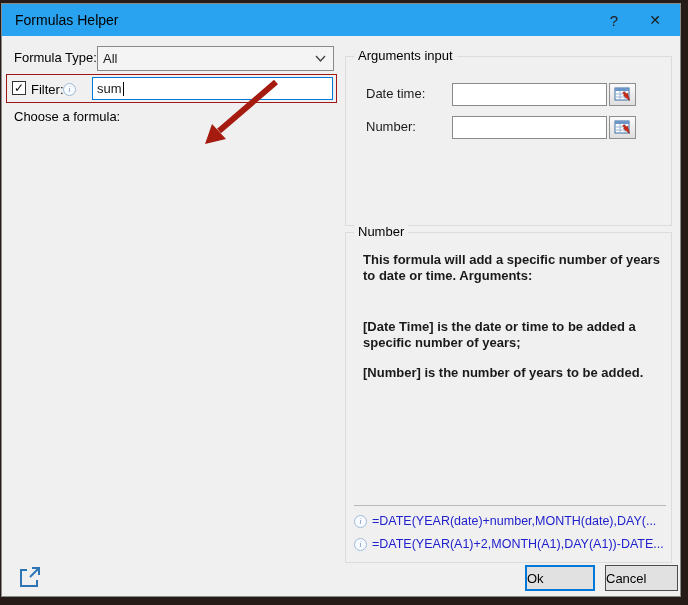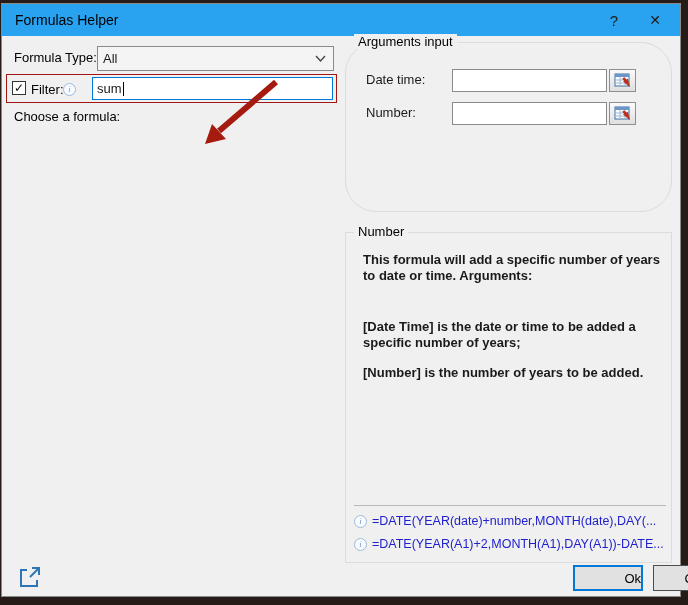--- a/index.html
+++ b/index.html
@@ -40,40 +40,40 @@
 
   .listbox { position:absolute; left:5px; top:122px; width:329px; height:433px; background:#fff;
              border:1px solid #49759c; overflow:hidden; }
   .list-item { height:17px; line-height:17px; padding-left:4px; white-space:nowrap; cursor:default; }
   .list-item.selected { background:#0078d7; color:#fff; }
 
   
   .groupbox { position:absolute; border:1px solid #dcdcdc; }
   .groupbox .gb-title { position:absolute; top:-9px; left:8px; background:#f0f0f0; padding:0 4px;
                         color:#000; white-space:nowrap; }
-  .gb-args { left:343px; top:38px; width:327px; height:170px;border-radius:31px; }
+  .gb-args { left:343px; top:52px; width:327px; height:170px; }
   .gb-remark { left:343px; top:228px; width:327px; height:331px; }
 
   .arg-row { position:absolute; left:0; width:100%; height:24px; }
   .arg-label { position:absolute; left:20px; top:3px; }
   .arg-input { position:absolute; left:106px; top:0; width:155px; height:23px; background:#fff;
                border:1px solid #8a8a8a; font-family:inherit; font-size:13px; padding:0 3px; outline:none; }
   .range-btn { position:absolute; left:263px; top:0; width:27px; height:23px;
                background:linear-gradient(#fbfbfb,#dfdfdf); border:1px solid #8f8f8f;
                display:flex; align-items:center; justify-content:center; cursor:default; }
 
   .remark-p { position:absolute; left:17px; width:303px; line-height:1.22; color:#1a1a1a;font-weight:bold; }
   .remark-sep { position:absolute; left:8px; top:272px; width:312px; border-top:1px solid #b9b9b9; }
   .example-row { position:absolute; left:8px; display:flex; align-items:center; gap:5px; white-space:nowrap; }
   .example-text { color:#2121cc; font-size:12.5px; }
 
   
   .export-btn { position:absolute; left:15px; top:560px; width:28px; height:28px; cursor:pointer; }
-  .btn { position:absolute; top:561px; height:26px; background:#e1e1e1; text-align:right;
-         font-family:inherit; font-size:13px; color:#000; cursor:default;margin-left:48px; }
+  .btn { position:absolute; top:561px; height:26px; background:#e1e1e1; text-align:left;
+         font-family:inherit; font-size:13px; color:#000; cursor:default; }
   .btn-ok { left:523px; width:70px; border:2px solid #0078d7; }
   .btn-cancel { left:603px; width:73px; border:1px solid #4d4d4d; }
 
   .overlay { position:absolute; inset:0; pointer-events:none; z-index:40; }
 </style>
 </head>
 <body>
 
 <div class="stage">
   <div class="dialog">

